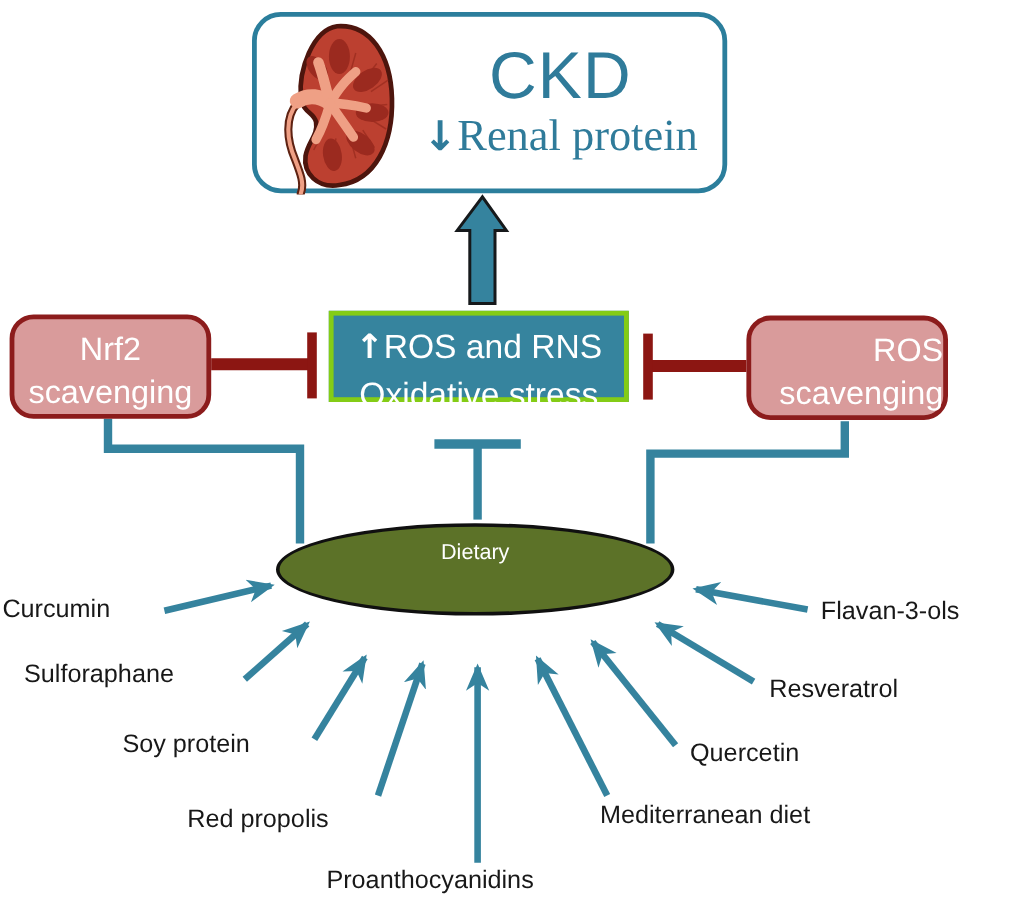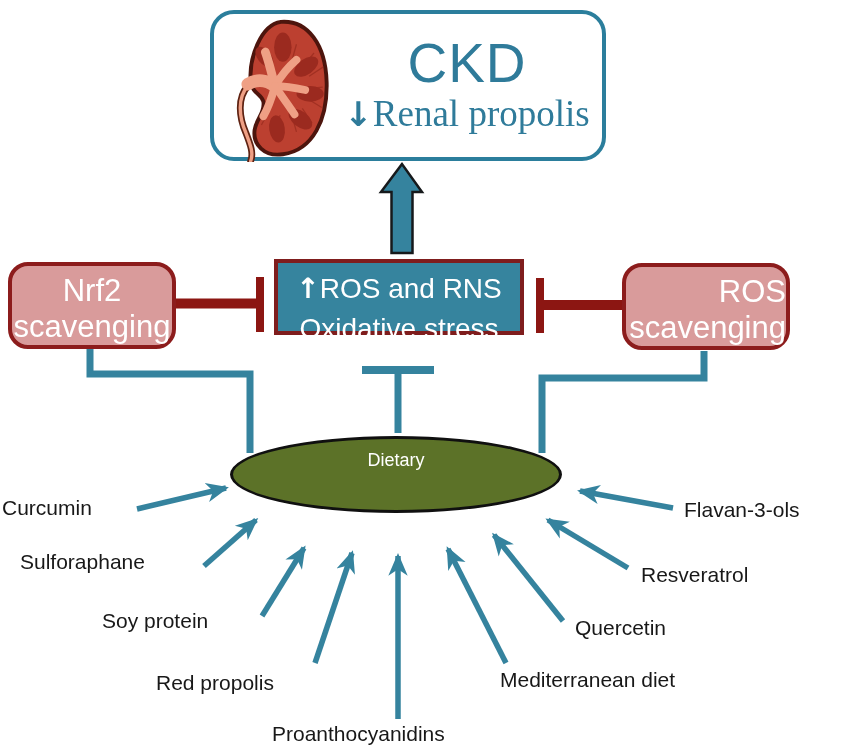--- a/index.html
+++ b/index.html
@@ -13,27 +13,27 @@
     left:210px;top:10px;width:396px;height:151px;
     border:4px solid #2b7e9c;border-radius:24px;background:#ffffff;
   }
   .ckd-text{position:absolute;left:122px;right:4px;top:20px;text-align:center;color:#2f7b9a;}
   .ckd-title{font-size:55px;line-height:58px;letter-spacing:1px;}
   .ckd-sub{font-family:"Liberation Serif","DejaVu Serif",serif;font-size:37px;line-height:44px;white-space:nowrap;}
   .dn-arrow{font-family:"DejaVu Sans",sans-serif;font-weight:bold;font-size:34px;}
   .kidney{position:absolute;left:2px;top:2px;}
   .center-box{
     left:274px;top:259px;width:250px;height:76px;
-    background:#36849e;border:4px solid #7f1d1d;
+    background:#36849e;border:4px solid #84cc16;
     color:#ffffff;font-size:28px;line-height:40px;padding-top:6px;
   }
   .up-arrow{font-family:"DejaVu Sans",sans-serif;font-weight:bold;}
   .pink-box{
     background:#d99b9b;border:4px solid #8c1c1c;border-radius:20px;
-    color:#ffffff;font-size:31px;line-height:36px;padding-top:7px;
+    color:#ffffff;font-size:27px;line-height:36px;padding-top:7px;
   }
   .nrf2-box{left:8px;top:262px;width:168px;height:87px;}
   .scav-box{left:622px;top:263px;width:168px;height:87px;text-align:right;}
   .ellipse{
     left:230px;top:436px;width:332px;height:77px;border-radius:50%;
     background:#5c7228;border:3px solid #101010;
     color:#ffffff;font-size:18px;line-height:31px;padding-top:6px;
   }
   .lbl{position:absolute;z-index:2;font-size:21px;line-height:34px;color:#181818;white-space:nowrap;}
 </style>
@@ -119,21 +119,21 @@
         <path d="M58,72 C54,58 52,48 48,37" stroke-width="9"></path>
         <path d="M58,72 C66,58 72,52 80,45" stroke-width="8"></path>
         <path d="M58,72 C70,72 80,74 89,76" stroke-width="8"></path>
         <path d="M58,72 C66,84 72,92 78,101" stroke-width="8"></path>
         <path d="M58,72 C54,86 50,96 46,103" stroke-width="8"></path>
       </g>
     </svg>
     <div class="ckd-text">
       <div class="ckd-title">CKD</div>
       <div class="ckd-sub">
-        <span class="dn-arrow">↓</span><span>Renal propolis</span>
+        <span class="dn-arrow">↓</span><span>Renal protein</span>
       </div>
     </div>
   </div>
 
   <div class="box center-box">
     <div><span class="up-arrow">↑</span><span>ROS and RNS</span></div>
     <div>Oxidative stress</div>
   </div>
 
   <div class="box pink-box nrf2-box">

